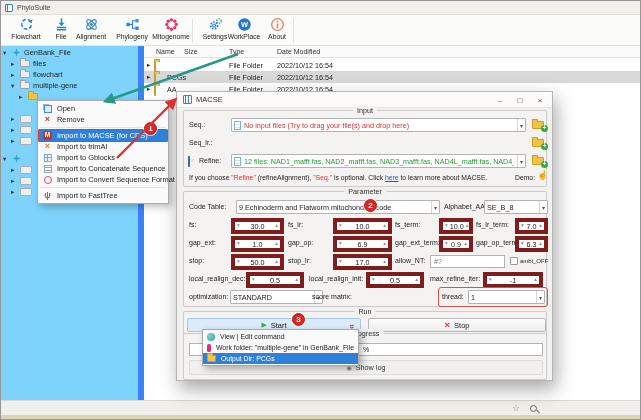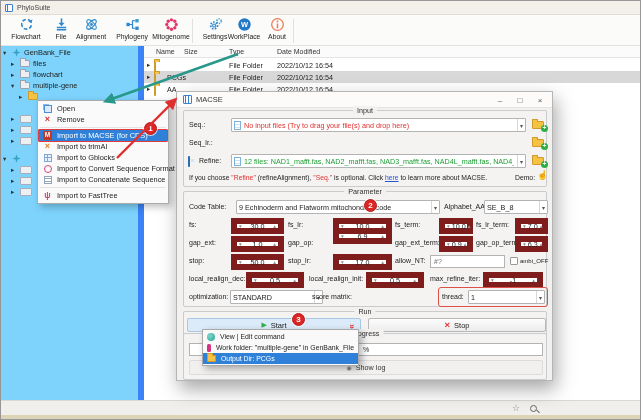--- a/index.html
+++ b/index.html
@@ -53,21 +53,21 @@
   .group{position:absolute;border:1px solid #cbcbcb;border-radius:2px;background:#f4f3f2}
   .legend{position:absolute;top:-5px;left:50%;transform:translateX(-50%);background:#f2f1f0;padding:0 4px;font-size:7.2px;color:#333;white-space:nowrap}
   .lbl{position:absolute;font-size:7px;color:#222;white-space:nowrap;line-height:14px;height:14px}
   .combo{position:absolute;display:flex;align-items:center;background:#fff;border:1px solid #b3b3b3;border-radius:1px;padding:0 2px;gap:3px;height:14px}
   .ct{flex:1;font-size:7.2px;white-space:nowrap;overflow:hidden}
   .carr{font-size:6px;color:#555;border-left:1px solid #d8d8d8;padding-left:2px;align-self:stretch;display:flex;align-items:center}
   .doc{width:7px;height:9px;border:1px solid #7fb2d8;background:repeating-linear-gradient(#fff 0 2px,#cfe3f5 2px 3px);flex:0 0 auto}
   .fadd{position:absolute;width:14px;height:11px}
   .fadd .folder{position:absolute;left:0;top:2px;width:12px;height:8px}
   .fadd .plus{position:absolute;right:-2px;bottom:-2px;width:7px;height:7px;background:#2fae44;color:#fff;border-radius:50%;font-size:6.5px;font-weight:bold;display:flex;align-items:center;justify-content:center;line-height:1}
-  .spin{position:absolute;display:flex;align-items:center;background:#fff;border:6px solid #7f1d1d;font-size:7.2px;height:16px}
+  .spin{position:absolute;display:flex;align-items:flex-start;background:#fff;border:4px solid #7f1d1d;font-size:7.2px;height:16px}
   .sd,.su{color:#909090;font-size:5.5px;padding:0 2px}
   .sv{flex:1;text-align:center;white-space:nowrap}
   .cb-on{width:8px;height:8px;background:#3d8fd9;border:1px solid #2a6db0;border-radius:2px;position:relative;flex:0 0 auto}
   .cb-on::after{content:"";position:absolute;left:2px;top:2px;width:3px;height:3px;background:#cfe6fa}
   .cb-off{width:8px;height:8px;background:#fff;border:1px solid #9a9a9a;border-radius:1px;flex:0 0 auto}
   .t-red{color:#e03030}
   .t-green{color:#1d9e33}
   .t-link{color:#2456d6;text-decoration:underline}
   .note{position:absolute;font-size:6.8px;color:#222;white-space:nowrap}
   .btn{position:absolute;display:flex;align-items:center;justify-content:center;gap:4px;font-size:7.5px;border-radius:2px;height:14px}
@@ -294,29 +294,29 @@
       <span>Import to trimAl</span>
     </div>
     <div class="mi">
       <span class="mic">
           <span class="ic-grid"></span>
         </span>
       <span>Import to Gblocks</span>
     </div>
     <div class="mi">
       <span class="mic">
+          <span class="ic-cat"></span>
+        </span>
+      <span>Import to Concatenate Sequence</span>
+    </div>
+    <div class="mi">
+      <span class="mic">
           <span class="ic-conv"></span>
         </span>
       <span>Import to Convert Sequence Format</span>
-    </div>
-    <div class="mi">
-      <span class="mic">
-          <span class="ic-cat"></span>
-        </span>
-      <span>Import to Concatenate Sequence</span>
     </div>
     <div class="msep"></div>
     <div class="mi">
       <span class="mic ic-tree">ψ</span>
       <span>Import to FastTree</span>
     </div>
   </div>
 
   <div class="dialog">
     <div class="dtitle">
@@ -402,21 +402,21 @@
           <span class="su">▴</span>
         </div>
 
       <span class="lbl" style="left:5px;top:44px">gap_ext:</span>
       <div class="spin" style="left:47px;top:44px;width:53px">
           <span class="sd">▾</span>
           <span class="sv">1.0</span>
           <span class="su">▴</span>
         </div>
       <span class="lbl" style="left:104px;top:44px">gap_op:</span>
-      <div class="spin" style="left:149px;top:36px;width:59px">
+      <div class="spin" style="left:149px;top:44px;width:59px">
           <span class="sd">▾</span>
           <span class="sv">6.9</span>
           <span class="su">▴</span>
         </div>
       <span class="lbl" style="left:211px;top:44px">gap_ext_term:</span>
       <div class="spin" style="left:255px;top:44px;width:34px">
           <span class="sd">▾</span>
           <span class="sv">0.9</span>
           <span class="su">▴</span>
         </div>

